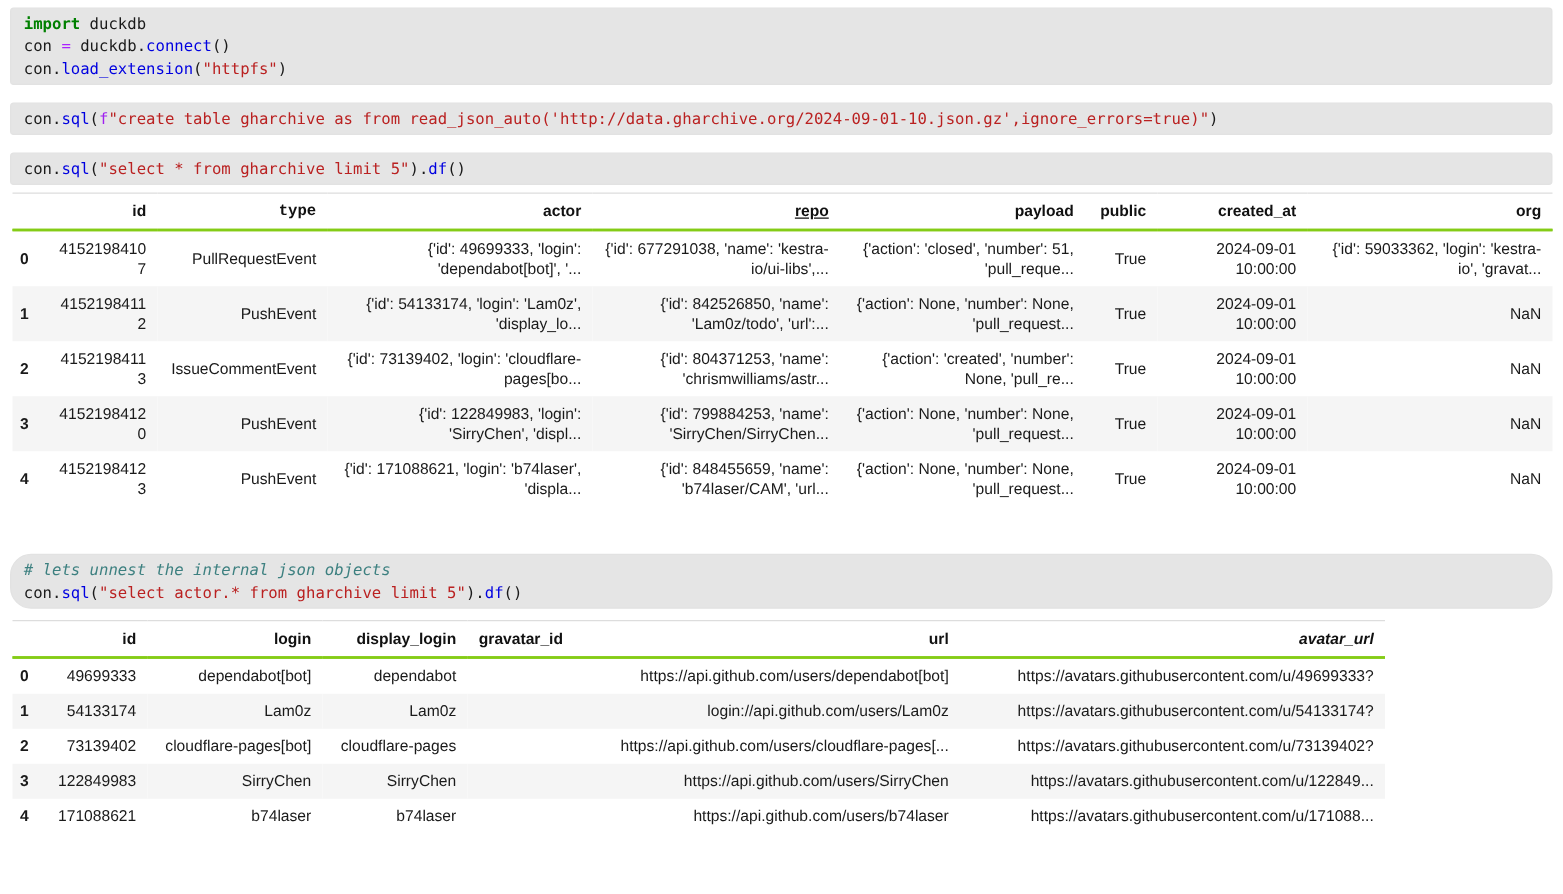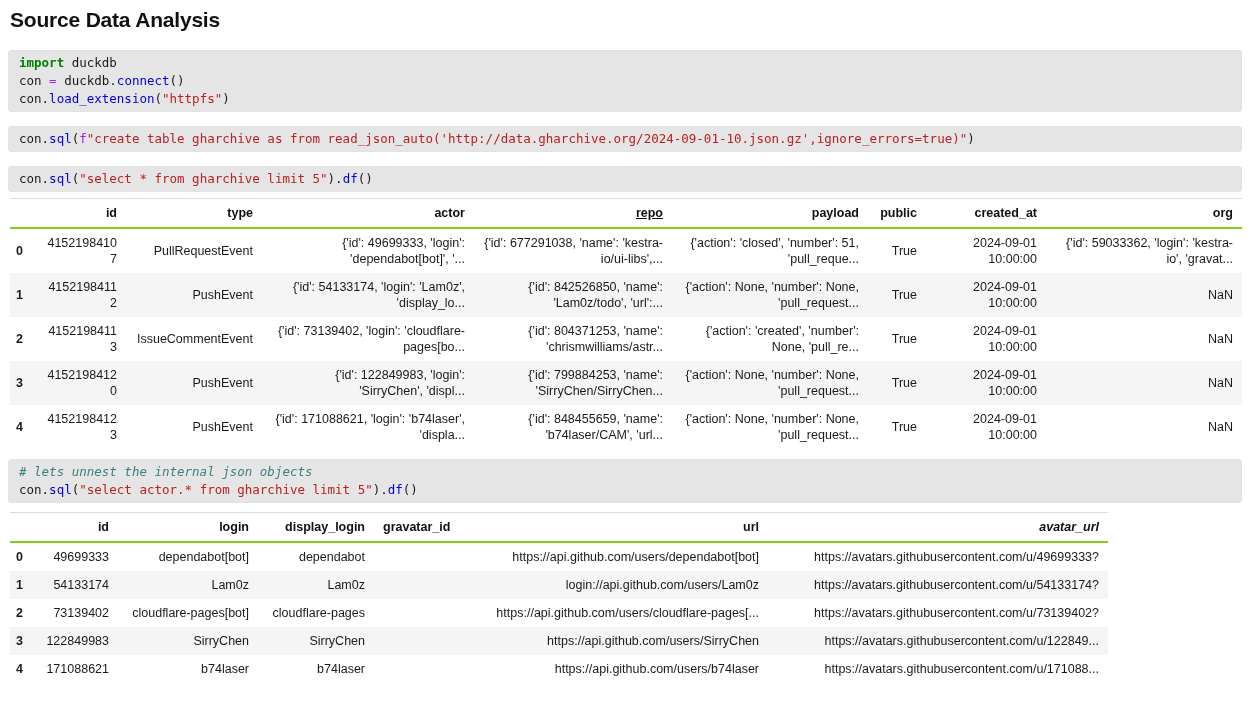--- a/index.html
+++ b/index.html
@@ -27,21 +27,21 @@
     border-radius: 3px;
     padding: 3px 10px;
     margin: 0 0 14px 0;
     font-family: "DejaVu Sans Mono", monospace;
     font-size: 12.5px;
     white-space: pre;
     color: #1a1a1a;
   }
   .code-cell.cell-1 { margin-bottom: 14px; }
   .code-cell.cell-3 { margin-bottom: 6px; }
-  .code-cell.cell-4 { margin-top: 10px; margin-bottom: 9px; }
+  .code-cell.cell-4 { margin-top: 38px; margin-bottom: 9px; border-radius: 17px; }
   .code-line { height: 18px; line-height: 18px; }
   .tok-kw  { font-weight: 700; }
   .tok-com { font-style: italic; }
 
   table.dataframe {
     border-collapse: collapse;
     table-layout: fixed;
     border-top: 1px solid #dddddd;
     margin: 0 0 0 2px;
     font-size: 12.5px;
@@ -67,21 +67,21 @@
     text-align: left;
     vertical-align: middle;
     padding: 6px 4px 6px 6px;
   }
   table.dataframe tbody tr:nth-child(even) { background: #f5f5f5; }
 
   
   #table-0 { width: 1232px; }
   #table-0 th:nth-child(1) { width: 26px;  }
   #table-0 th:nth-child(2) { width: 90px;  }
-  #table-0 th:nth-child(3) { width: 136px; }
+  #table-0 th:nth-child(3) { width: 136px; font-family: Liberation Mono, monospace; }
   #table-0 th:nth-child(4) { width: 212px; }
   #table-0 th:nth-child(5) { width: 198px; text-decoration: underline; }
   #table-0 th:nth-child(6) { width: 196px; }
   #table-0 th:nth-child(7) { width: 58px;  }
   #table-0 th:nth-child(8) { width: 120px; }
   #table-0 th:nth-child(9) { width: 196px; }
 
   
   #table-1 { width: 1098px; }
   #table-1 th:nth-child(1) { width: 26px;  }
@@ -89,21 +89,20 @@
   #table-1 th:nth-child(3) { width: 140px; }
   #table-1 th:nth-child(4) { width: 116px; }
   #table-1 th:nth-child(5) { width: 82px;  }
   #table-1 th:nth-child(6) { width: 312px; }
   #table-1 th:nth-child(7) { width: 340px; font-style: italic; }
 </style>
 </head>
 <body>
 
 <main>
-  <h1 class="page-title">Source Data Analysis</h1>
 
   <pre class="code-cell cell-1"><div class="code-line"><span class="tok-kw" style="color: rgb(0, 128, 0);">import</span><span class="tok-pl" style="color: rgb(26, 26, 26);"> duckdb</span></div><div class="code-line"><span class="tok-pl" style="color: rgb(26, 26, 26);">con </span><span class="tok-op" style="color: rgb(170, 34, 255);">=</span><span class="tok-pl" style="color: rgb(26, 26, 26);"> duckdb.</span><span class="tok-fn" style="color: rgb(0, 0, 224);">connect</span><span class="tok-pl" style="color: rgb(26, 26, 26);">()</span></div><div class="code-line"><span class="tok-pl" style="color: rgb(26, 26, 26);">con.</span><span class="tok-fn" style="color: rgb(0, 0, 224);">load_extension</span><span class="tok-pl" style="color: rgb(26, 26, 26);">(</span><span class="tok-str" style="color: rgb(186, 33, 33);">"httpfs"</span><span class="tok-pl" style="color: rgb(26, 26, 26);">)</span></div></pre>
   <pre class="code-cell cell-2"><div class="code-line"><span class="tok-pl" style="color: rgb(26, 26, 26);">con.</span><span class="tok-fn" style="color: rgb(0, 0, 224);">sql</span><span class="tok-pl" style="color: rgb(26, 26, 26);">(</span><span class="tok-sa" style="color: rgb(160, 32, 240);">f</span><span class="tok-str" style="color: rgb(186, 33, 33);">"create table gharchive as from read_json_auto('http://data.gharchive.org/2024-09-01-10.json.gz',ignore_errors=true)"</span><span class="tok-pl" style="color: rgb(26, 26, 26);">)</span></div></pre>
   <pre class="code-cell cell-3"><div class="code-line"><span class="tok-pl" style="color: rgb(26, 26, 26);">con.</span><span class="tok-fn" style="color: rgb(0, 0, 224);">sql</span><span class="tok-pl" style="color: rgb(26, 26, 26);">(</span><span class="tok-str" style="color: rgb(186, 33, 33);">"select * from gharchive limit 5"</span><span class="tok-pl" style="color: rgb(26, 26, 26);">).</span><span class="tok-fn" style="color: rgb(0, 0, 224);">df</span><span class="tok-pl" style="color: rgb(26, 26, 26);">()</span></div></pre>
 
   <table class="dataframe" id="table-0">
       <thead>
         <tr>
           <th class="idx-head"></th>
           <th>id</th>

